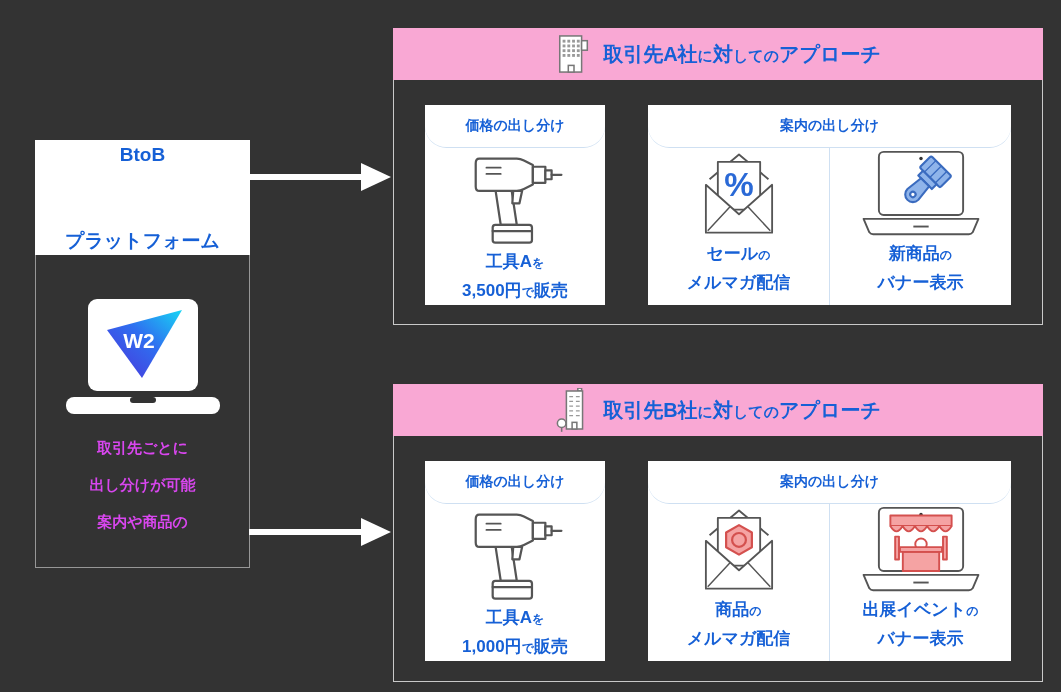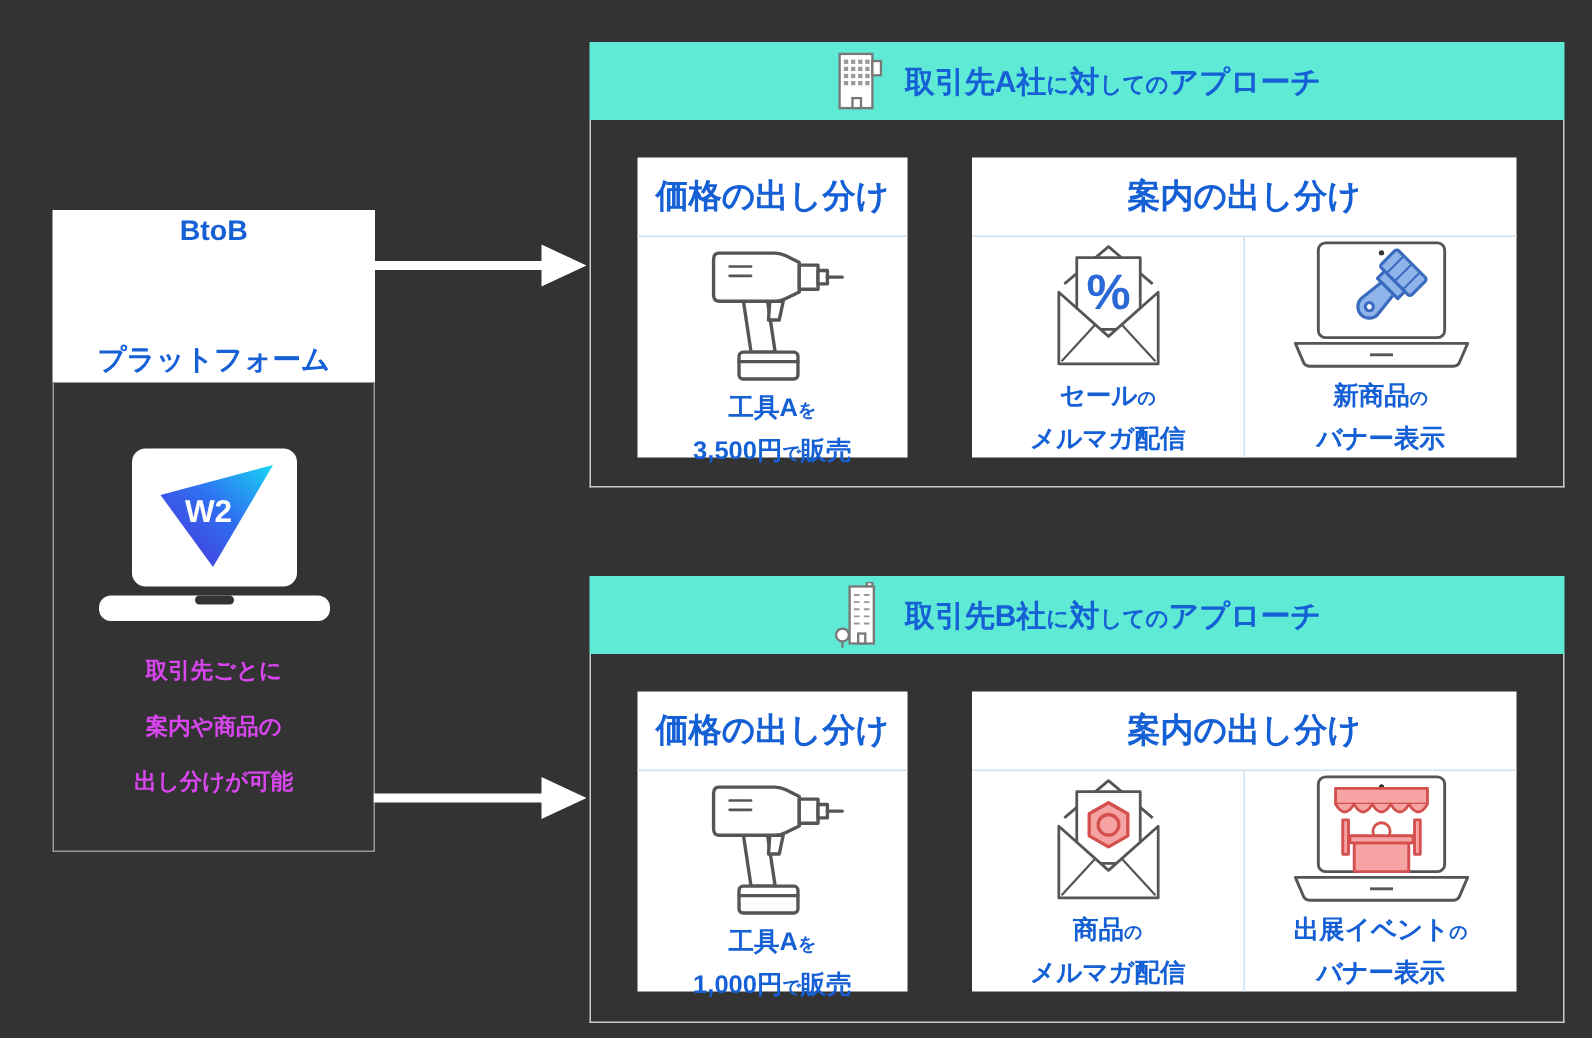--- a/index.html
+++ b/index.html
@@ -31,37 +31,38 @@
   .platform-desc{margin-top:10px;color:#d946ef;font-size:15px;line-height:37px;text-align:center;}
   
   .arrow{position:absolute;width:142px;height:30px;}
   .arrow-1{left:249px;top:162px;}
   .arrow-2{left:249px;top:517px;}
   
   .panel{position:absolute;left:393px;width:650px;}
   .panel-a{top:28px;height:297px;}
   .panel-b{top:384px;height:298px;}
   .panel-header{
-    position:absolute;left:0;right:0;top:0;height:52px;background:#5eead4;
+    position:absolute;left:0;right:0;top:0;height:52px;background:#f9a8d4;
     display:flex;align-items:center;justify-content:center;gap:10px;
     color:var(--accent);font-size:20px;
   }
   .panel-title .sm{font-size:15px;}
   .panel-body{
     position:absolute;left:0;right:0;top:52px;bottom:0;
     border:1px solid var(--panel-border);border-top:none;box-sizing:border-box;
     display:flex;padding:25px 31px 0 31px;gap:43px;
   }
   .card{background:#fff;height:200px;display:flex;flex-direction:column;box-sizing:border-box;}
   .card-price{width:180px;flex:none;}
   .card-guide{flex:1;}
   .card-header{
-    height:53px;flex:none;display:flex;align-items:center;justify-content:center;
-    color:var(--accent);font-size:22px;border-bottom:1px solid var(--divider);
+    height:43px;flex:none;display:flex;align-items:center;justify-content:center;
+    color:var(--accent);font-size:14px;border-bottom:1px solid var(--divider);
     box-sizing:border-box;
+    border-radius:26px;
   }
   .card-icon{flex:1;display:flex;align-items:center;justify-content:center;}
   .card-label{
     color:var(--accent);font-size:17px;line-height:27px;text-align:center;
     padding-bottom:13px;
   }
   .card-label .sm{font-size:12px;}
   .guide-cols{flex:1;display:flex;min-height:0;}
   .guide-col{flex:1;display:flex;flex-direction:column;align-items:center;min-width:0;}
   .guide-col + .guide-col{border-left:1px solid var(--divider);}
@@ -88,22 +89,22 @@
         <rect x="30" y="2" width="110" height="92" rx="9" fill="#ffffff"></rect>
         <g transform="translate(85,46)">
           <polygon points="-36,-13 39,-33 -1,35" fill="url(#w2grad)"></polygon>
           <text x="-4" y="5" text-anchor="middle" font-size="21" font-weight="bold" fill="#ffffff">W2</text>
         </g>
         <rect x="8" y="100" width="154" height="17" rx="8" fill="#ffffff"></rect>
         <rect x="72" y="100" width="26" height="6" rx="3" fill="#333333"></rect>
       </svg>
       <div class="platform-desc">
         <div>取引先ごとに</div>
+        <div>出し分けが可能</div>
         <div>案内や商品の</div>
-        <div>出し分けが可能</div>
       </div>
     </div>
   </div>
 
   <svg class="arrow arrow-1" viewBox="0 0 142 30">
     <rect x="0" y="12" width="116" height="6" fill="#ffffff"></rect>
     <polygon points="112,1 142,15 112,29" fill="#ffffff"></polygon>
   </svg>
   <svg class="arrow arrow-2" viewBox="0 0 142 30">
     <rect x="0" y="12" width="116" height="6" fill="#ffffff"></rect>

